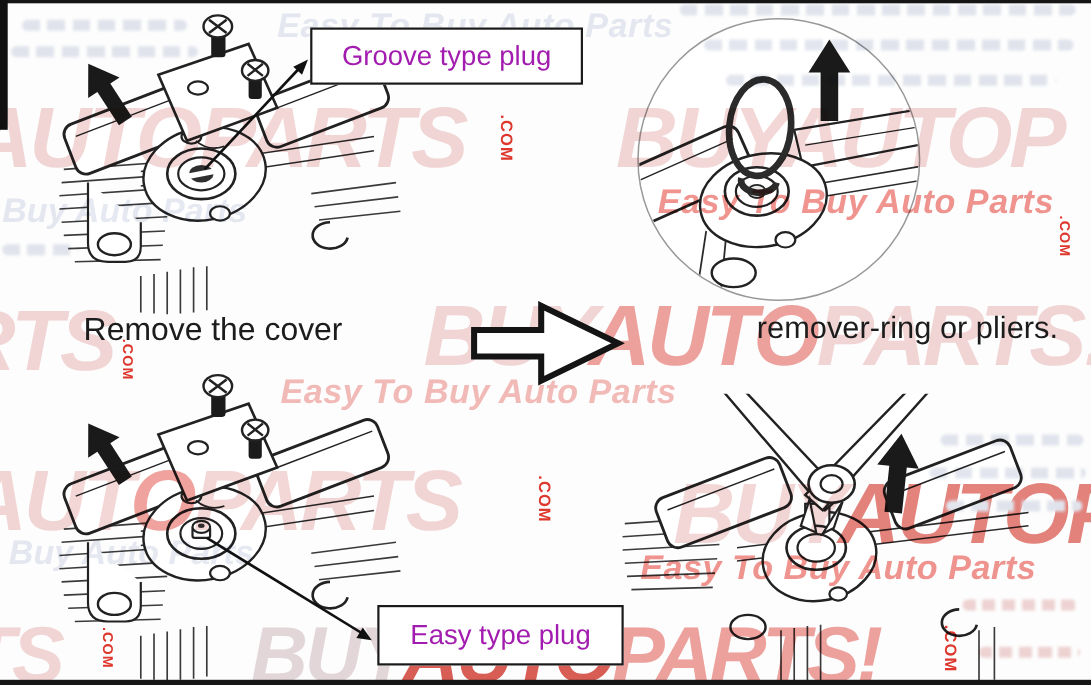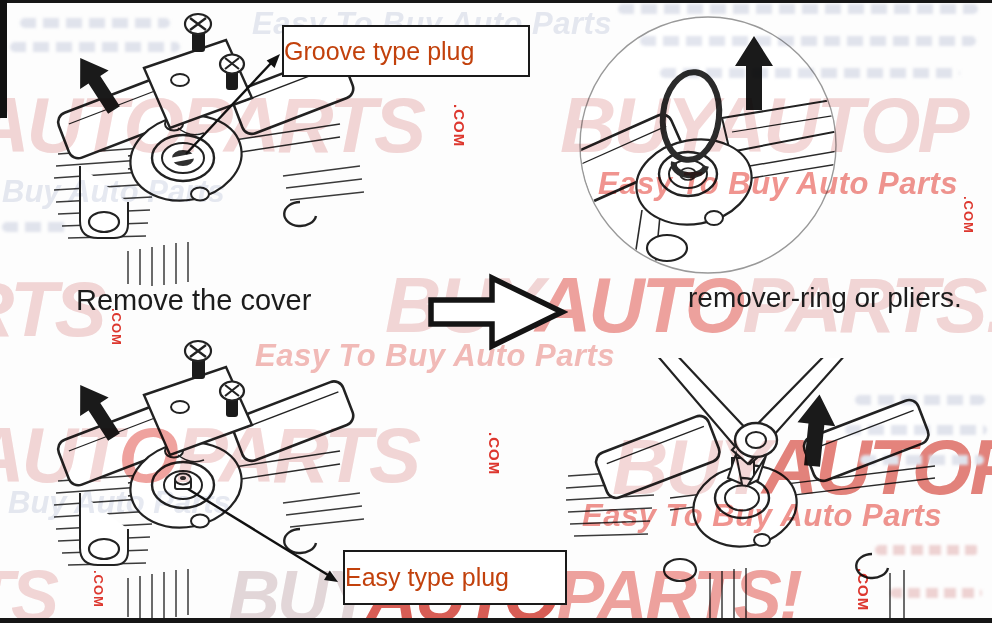--- a/index.html
+++ b/index.html
@@ -20,22 +20,22 @@
   #illus-bottom-left{left:28px;top:333px;}
   #illus-bottom-right{left:560px;top:358px;}
   #big-step-arrow{left:426px;top:270px;z-index:3;position:absolute;}
 
   
   .caption{position:absolute;color:#1c1c1c;z-index:4;}
   #caption-remove{left:76px;top:284px;font-size:29px;}
   #caption-pull{left:688px;top:281px;font-size:28px;line-height:34px;width:300px;}
   .label-box{
     position:absolute;z-index:4;background:#fff;border:2.5px solid #1a1a1a;
-    display:flex;align-items:center;justify-content:flex-start;
-    font-size:25px;color:#c2410c;
+    display:flex;align-items:center;justify-content:center;
+    font-size:25px;color:#a21caf;
   }
   #label-groove{left:282px;top:25px;width:244px;height:48px;}
   #label-boss{left:343px;top:550px;width:220px;height:51px;}
 
   
   .wm-layer{position:absolute;inset:0;z-index:2;mix-blend-mode:multiply;pointer-events:none;}
   .wm{position:absolute;white-space:nowrap;font-style:italic;font-weight:bold;line-height:1;}
   .wm-big{font-size:78px;letter-spacing:-3px;}
   .wm-big-sm{font-size:72px;letter-spacing:-3px;}
   .c-pink{color:#f3d7d7;}

